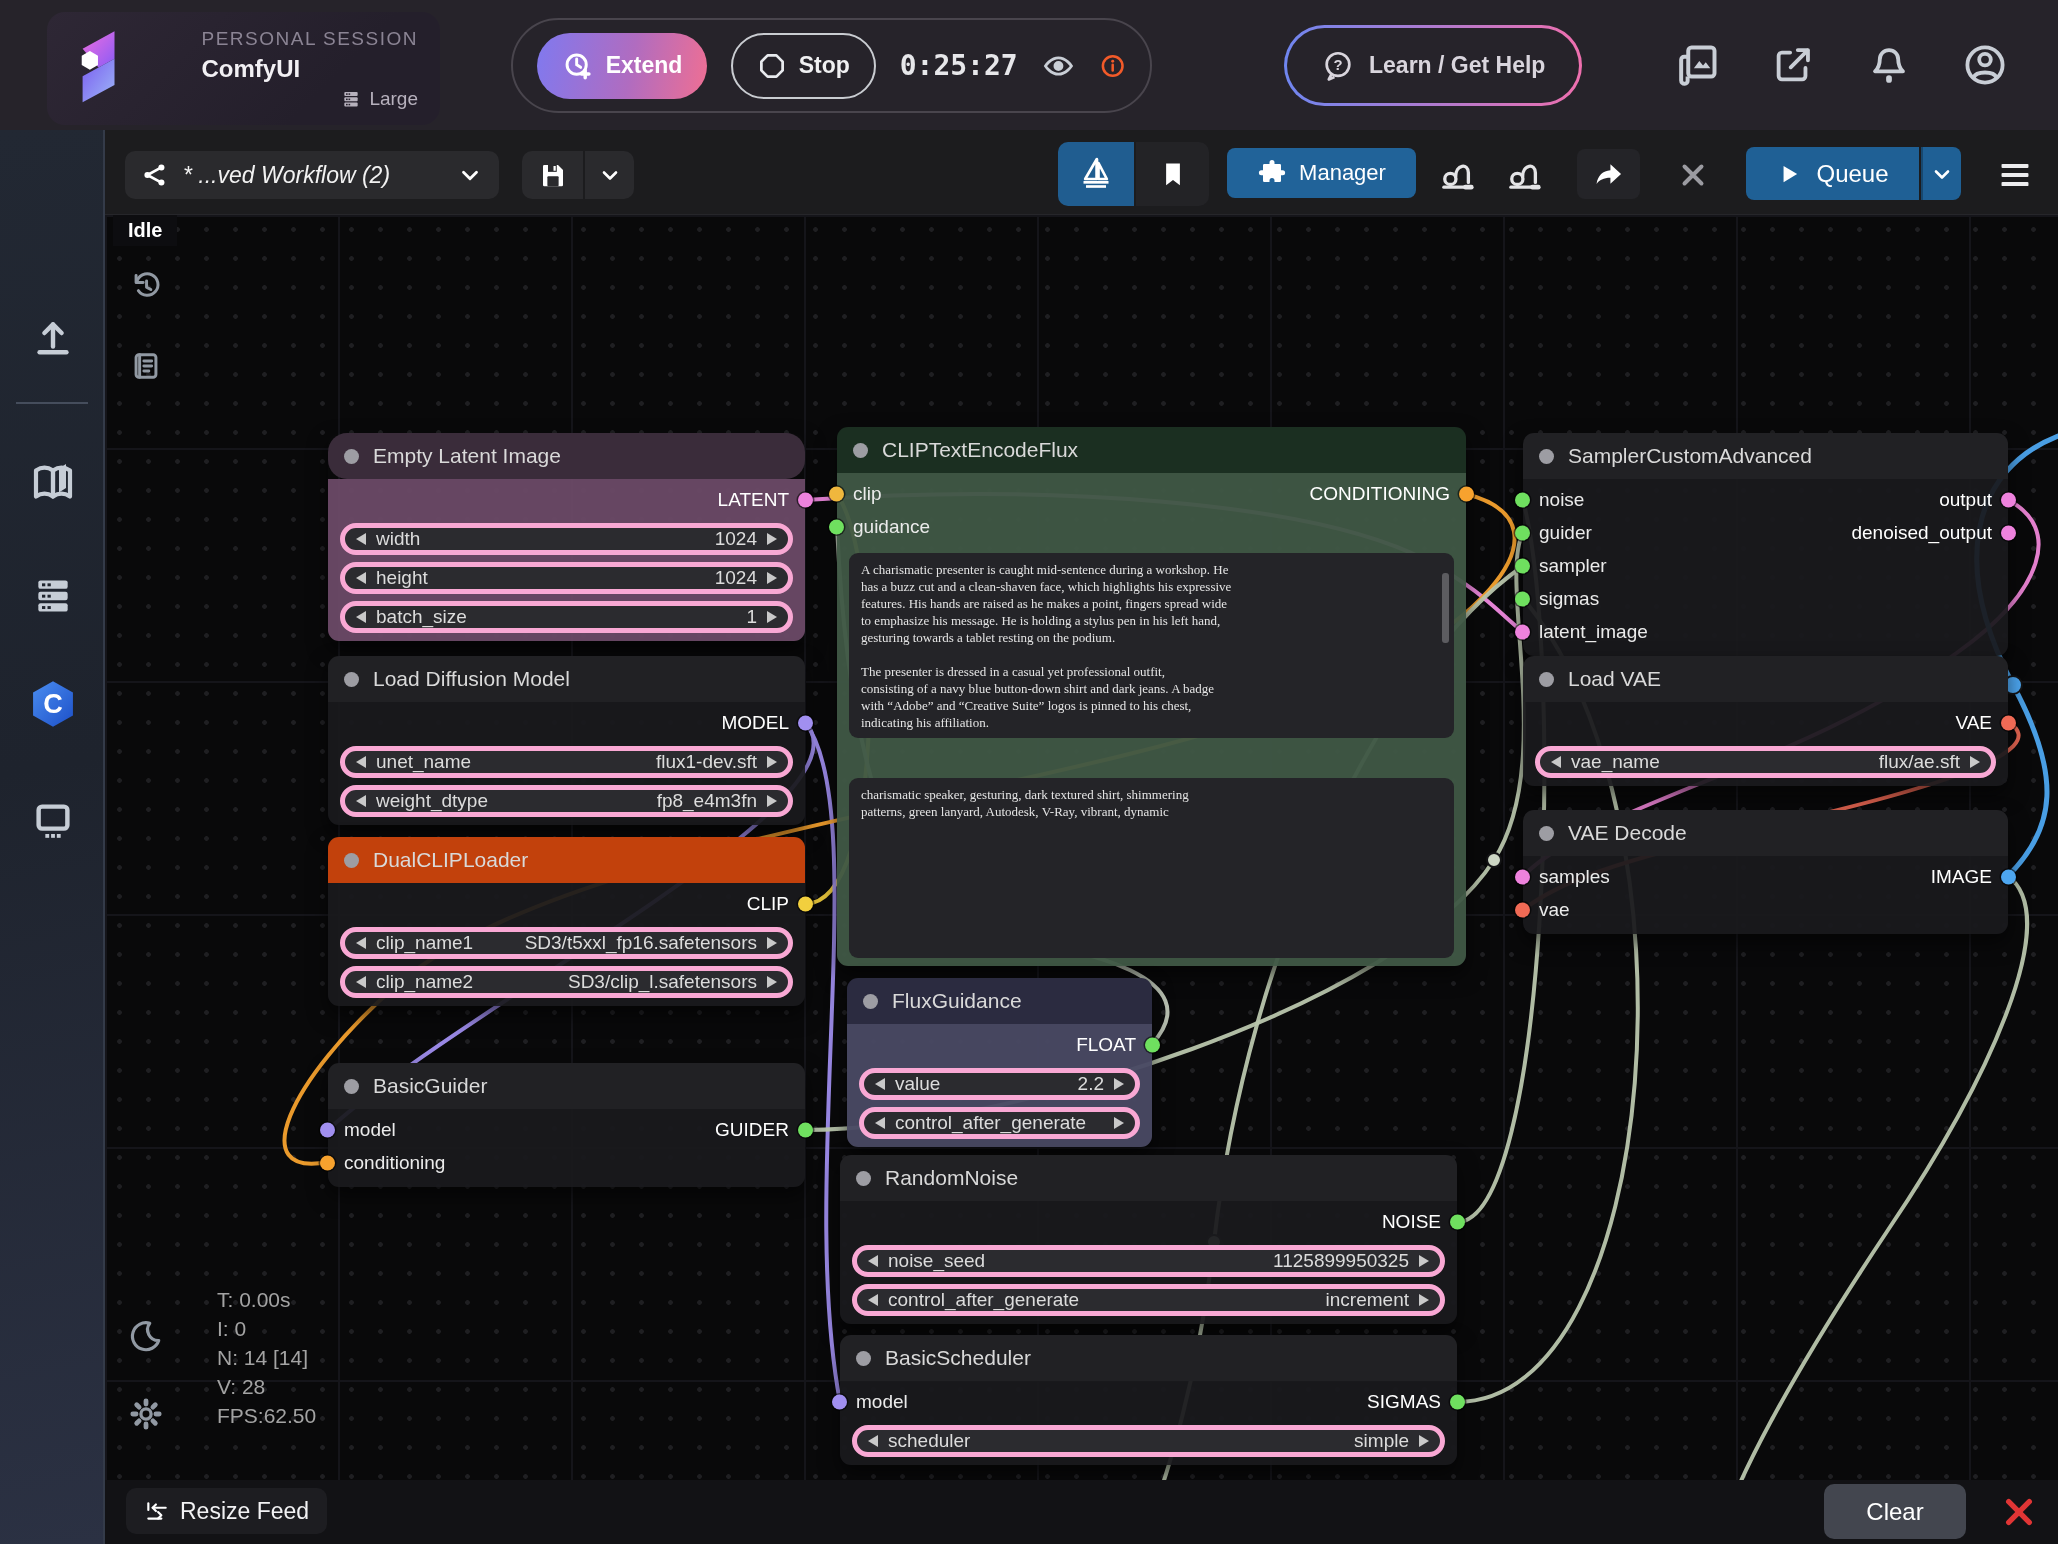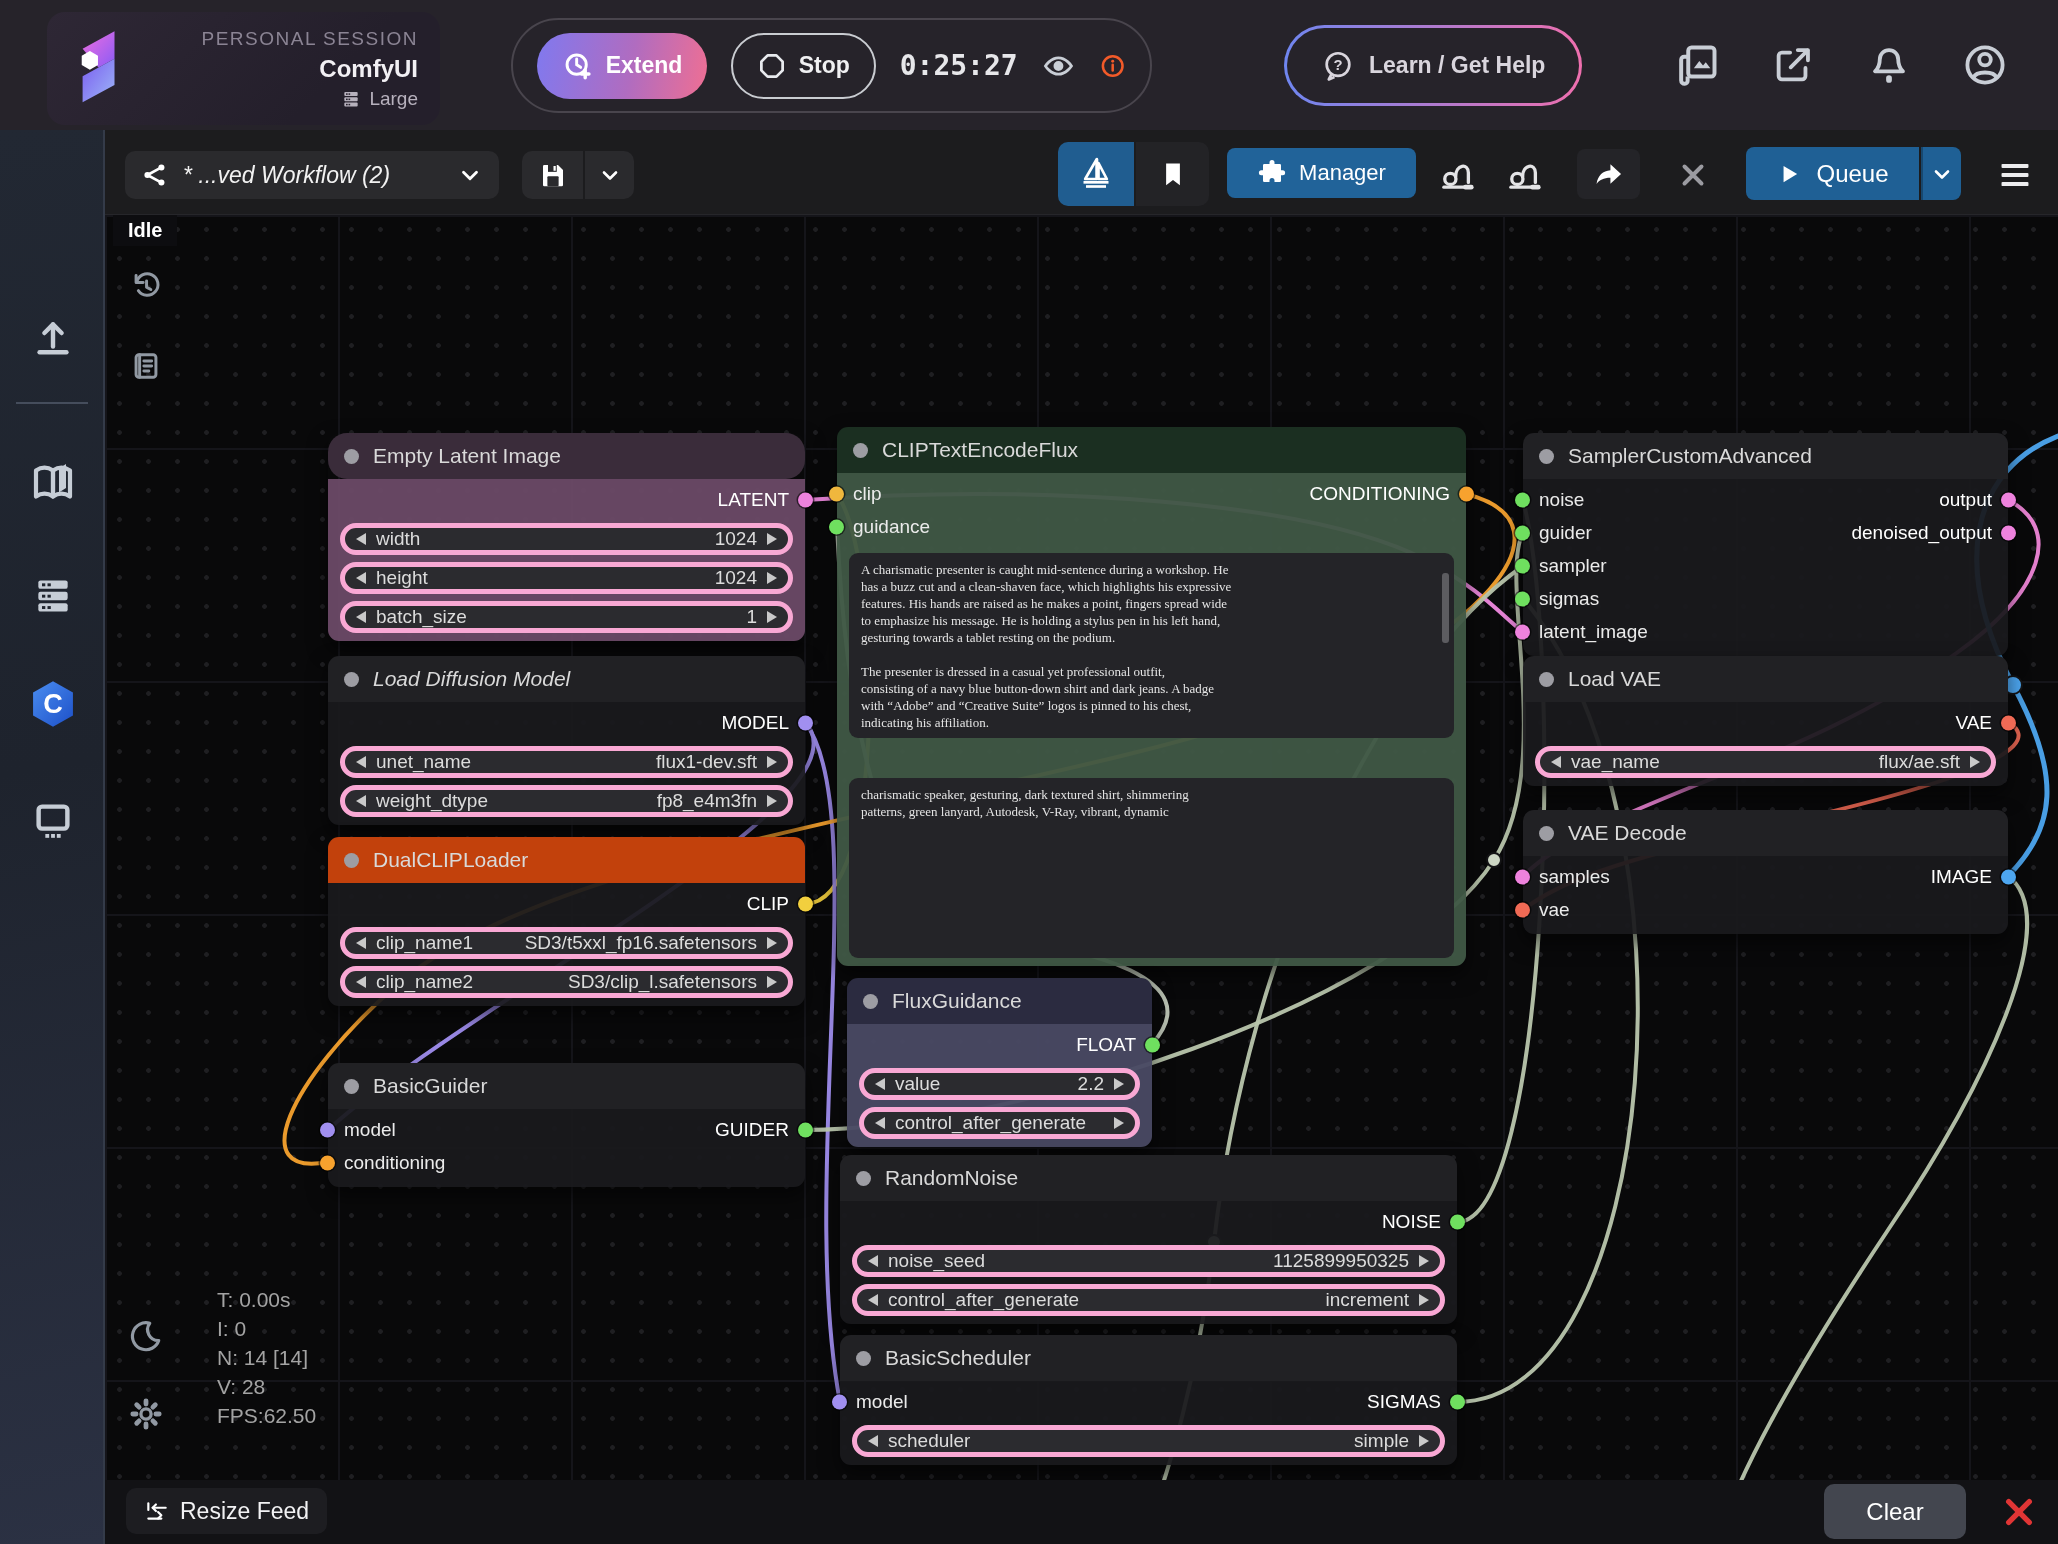--- a/index.html
+++ b/index.html
@@ -41,21 +41,21 @@
   .ta{position:relative;background:#242428;border-radius:9px;margin-top:10px;padding:8px 12px;
     font-family:Liberation Serif, serif;font-size:13px;line-height:17px;color:#e4e4e4;
     white-space:pre-wrap;overflow:hidden}
   .ta-scroll{position:absolute;right:5px;top:20px;width:7px;height:70px;border-radius:3px;background:#5c5c60}
 
   
   .topbar{position:absolute;left:0;top:0;width:2058px;height:130px;background:#26232a;z-index:10}
   .session-card{position:absolute;left:47px;top:12px;width:393px;height:113px;border-radius:18px;
     background:linear-gradient(135deg,#2e2735 0%,#241f2b 70%);display:flex;align-items:center}
   .session-card .rd-logo{margin-left:24px}
-  .session-text{margin-left:auto;margin-right:22px;text-align:right}
+  .session-text{margin-left:auto;margin-right:22px;}
   .session-label{font-size:19px;letter-spacing:1.5px;color:#8b8494}
   .session-app{font-size:24px;font-weight:700;color:#f2f0f4;margin-top:5px}
   .session-size{display:flex;justify-content:flex-end;align-items:center;gap:8px;margin-top:5px;
     font-size:19px;color:#b7b1bd}
   .center-group{position:absolute;left:511px;top:18px;width:641px;height:95px;border:2.5px solid #49454d;
     border-radius:48px;display:flex;align-items:center;padding:0 24px;gap:24px}
   .extend-btn{width:186px;height:66px;border-radius:33px;border:none;cursor:pointer;
     background:linear-gradient(100deg,#8079ef 0%,#b06cc0 55%,#ef6f93 100%);
     display:flex;align-items:center;justify-content:center;gap:12px;color:#fff;font-size:23px;font-weight:700;
     font-family:"Liberation Sans",sans-serif}
@@ -169,21 +169,21 @@
           </div>
           <div class="widget">
             <span class="warr l"></span>
             <span class="wname">batch_size</span>
             <span class="wvalue">1</span>
             <span class="warr r"></span>
           </div>
         </div>
       </div>
       <div class="node" style="left: 328px; top: 656px; width: 477px;">
-        <div class="node-header" style="background: rgb(33, 33, 36); font-style: italic;">
+        <div class="node-header" style="background: rgb(33, 33, 36);">
           <span class="node-collapse-dot"></span>
           <span class="node-title">Load Diffusion Model</span>
         </div>
         <div class="node-body" style="background: rgba(26, 26, 29, 0.94);">
           <div class="prow">
             <span class="plabel out">MODEL</span>
             <span class="pdot out" style="background: rgb(161, 143, 240);"></span>
           </div>
           <div class="widget">
             <span class="warr l"></span>

